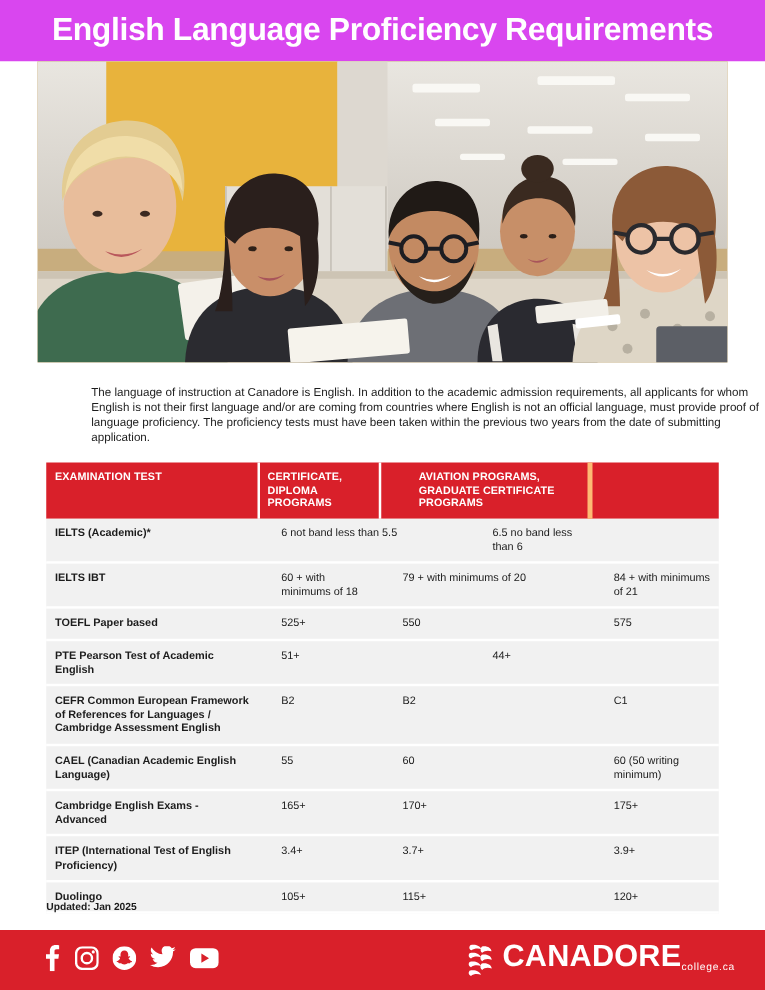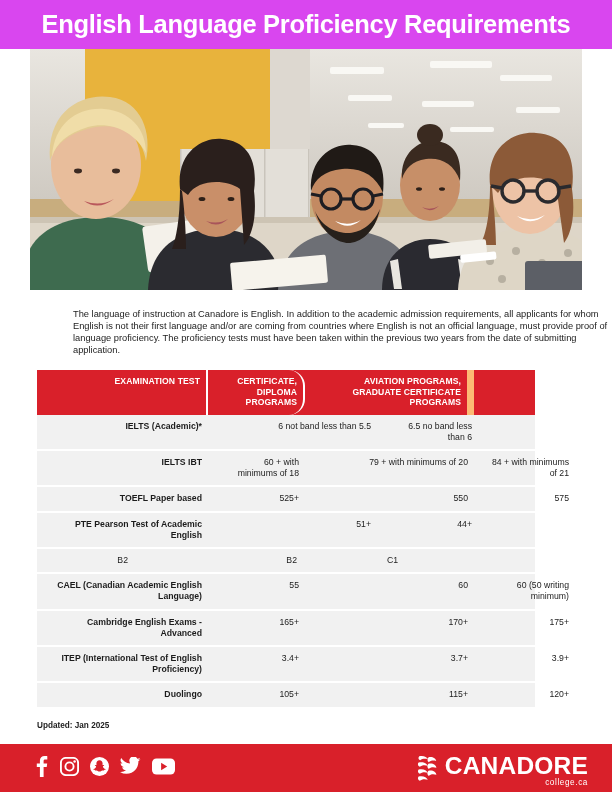--- a/index.html
+++ b/index.html
@@ -39,21 +39,21 @@
     position: absolute; left: 37px; top: 308px; width: 540px;
     font-size: 9.3px;
     line-height: 12.1px;
     color: #1c1c1c;
     text-align: left;
     margin-left: 36px;
   }
 
   
   .table {
-    position: absolute; left: 37px; top: 370px; width: 498px; text-align: right;
+    position: absolute; left: 37px; top: 370px; width: 538px;
   }
   .trow { display: flex; width: 100%; }
   .thead {
     background: #d9202a;
   }
   .thead .tcell {
     color: #ffffff;
     font-weight: bold;
     font-size: 8.6px;
     line-height: 10.5px;
@@ -63,26 +63,26 @@
   .thead .tcell.c1 { padding-left: 7px; }
   .tbody-row { background: #f1f1f1; border-bottom: 2px solid #ffffff; }
   .tbody-row .tcell {
     color: #1c1c1c;
     font-size: 8.7px;
     line-height: 11.2px;
     padding: 6px 6px 6px 17px;
   }
   .tbody-row .tcell.c1 { font-weight: bold; padding-left: 7px; }
   .c1 { width: 171px; flex: 0 0 171px; }
-  .c2 { width: 97px; flex: 0 0 97px; border-radius: 16px; }
+  .c2 { width: 97px; flex: 0 0 97px; }
   .c3 { width: 169px; flex: 0 0 169px; }
   .c4 { width: 101px; flex: 0 0 101px; }
   .thead .c1 { border-right: 2px solid #ffffff; }
   .thead .c2 { border-right: 2px solid #ffffff; }
-  .thead .c3 { border-right: 7px solid #fdba74; padding-left: 30px; }
+  .thead .c3 { border-right: 4px solid #fdba74; padding-left: 30px; }
 
   
   .updated {
     position: absolute; left: 37px; top: 721px;
     font-size: 8.2px; font-weight: bold; color: #1c1c1c;
   }
 
   
   .footer-band {
     position: absolute; left: 0; top: 744px; width: 612px; height: 48px;
@@ -93,21 +93,21 @@
     display: flex; align-items: center; gap: 11px;
   }
   .social .sicon { display: block; }
   .social .sicon svg { display: block; }
 
   .logo {
     position: absolute; right: 24px; top: 9px;
     display: flex; align-items: flex-start; gap: 5px;
   }
   .logo-mark { margin-top: 2px; }
-  .logo-text-wrap { display: flex; flex-direction: column; align-items: flex-end; justify-content: flex-end; }
+  .logo-text-wrap { display: flex; flex-direction: row; align-items: flex-end; justify-content: flex-end; }
   .logo-word {
     color: #ffffff; font-size: 24.5px; font-weight: bold;
     letter-spacing: 0.2px; line-height: 25px;
   }
   .logo-sub {
     color: #ffffff; font-size: 8.2px; letter-spacing: 0.6px;
     line-height: 9px; margin-top: 0px;
   }
 </style>
 </head>
@@ -266,20 +266,21 @@
       <div class="tcell c4">575</div>
     </div>
 
     <div class="trow tbody-row">
       <div class="tcell c1">PTE Pearson Test of Academic English</div>
       <div class="tcell c3">51+</div>
       <div class="tcell c4">44+</div>
     </div>
 
     <div class="trow tbody-row">
+      <div class="tcell c1">CEFR Common European Framework of References for Languages / Cambridge Assessment English</div>
       <div class="tcell c2">B2</div>
       <div class="tcell c3">B2</div>
       <div class="tcell c4">C1</div>
     </div>
 
     <div class="trow tbody-row">
       <div class="tcell c1">CAEL (Canadian Academic English Language)</div>
       <div class="tcell c2">55</div>
       <div class="tcell c3">60</div>
       <div class="tcell c4">60 (50 writing minimum)</div>

